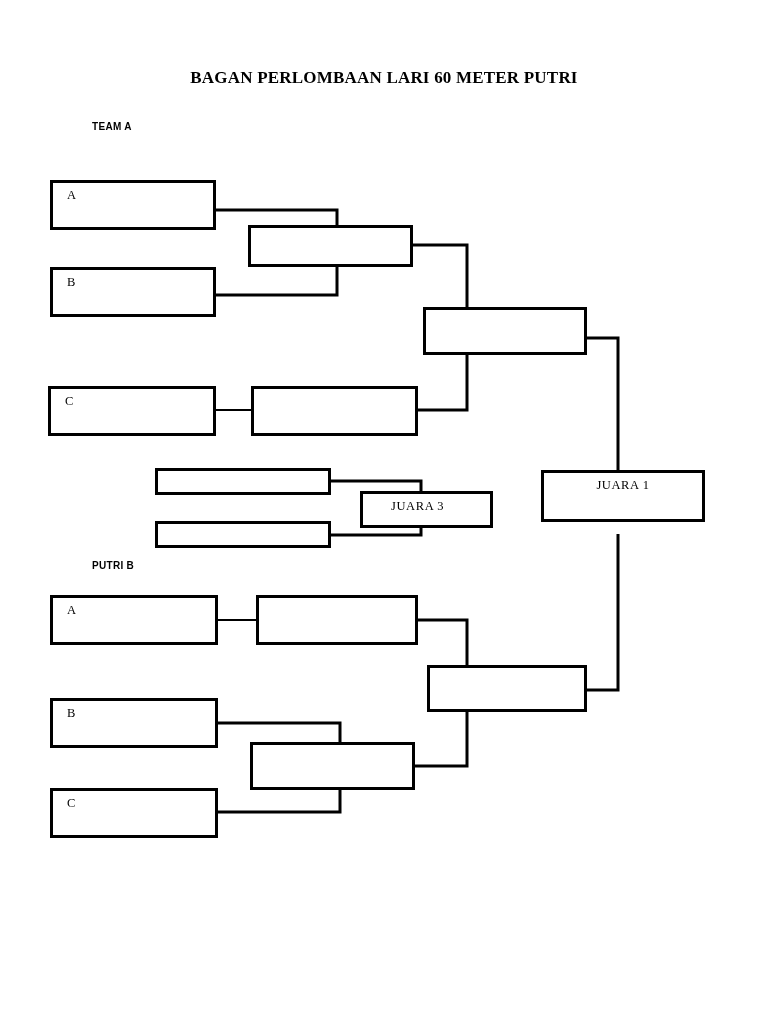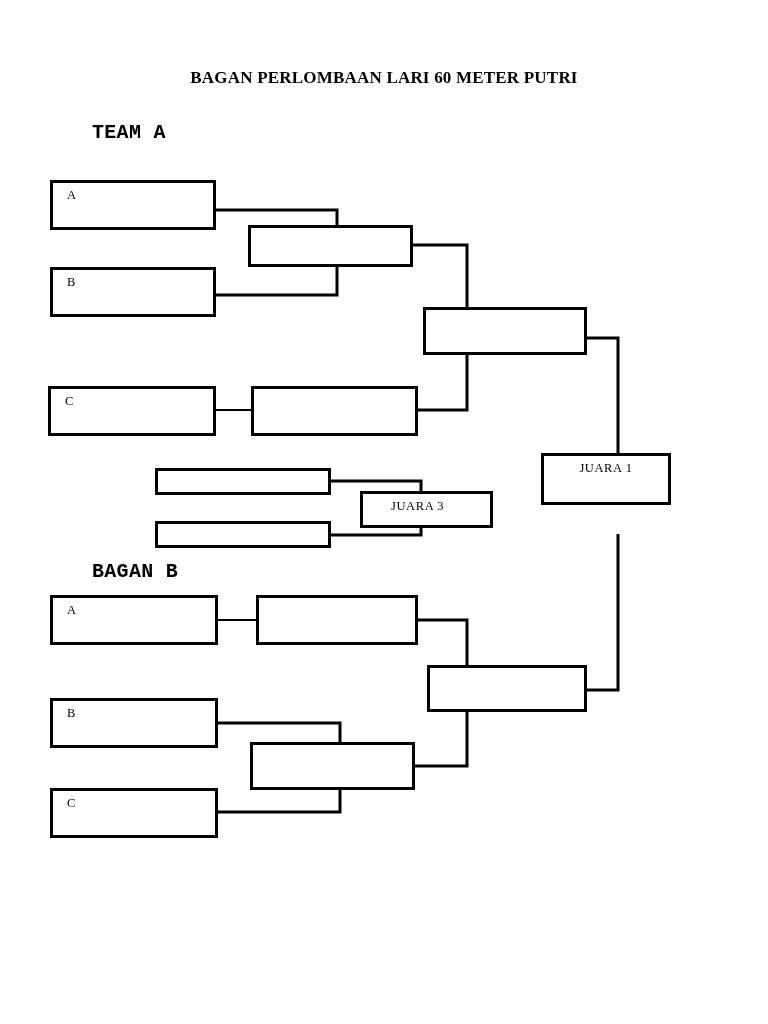--- a/index.html
+++ b/index.html
@@ -30,23 +30,23 @@
     width: 768px;
     text-align: center;
     font-family: "Liberation Serif", serif;
     font-weight: bold;
     font-size: 17px;
     letter-spacing: 0.2px;
     white-space: nowrap;
   }
   .team-label {
     position: absolute;
-    font-family: Liberation Mono, monospace;
+    font-family: Liberation Sans, sans-serif;
     font-weight: bold;
-    font-size: 20px;
+    font-size: 10px;
     letter-spacing: 0.3px;
     white-space: nowrap;
   }
   #team-a-label { left: 92px; top: 121px; }
   #team-b-label { left: 92px; top: 560px; }
 
   .node-box {
     position: absolute;
     box-sizing: border-box;
     background: #ffffff;
@@ -98,21 +98,21 @@
 </style>
 </head>
 <body>
 
 <div id="bracket-root">
 
   <div class="page-title">BAGAN PERLOMBAAN LARI 60 METER PUTRI</div>
 
   <div class="team-label" id="team-a-label">TEAM A</div>
 
-  <div class="team-label" id="team-b-label">BAGAN B</div>
+  <div class="team-label" id="team-b-label">PUTRI B</div>
 
   <svg class="connector-layer" viewBox="0 0 768 1024" width="768" height="1024">
 
     <path class="conn" d="M 215 210 L 337 210 L 337 227"></path>
 
     <path class="conn" d="M 215 295 L 337 295 L 337 266"></path>
 
     <path class="conn" d="M 412 245 L 467 245 L 467 308"></path>
 
     <path class="conn light" d="M 215 410 L 251 410"></path>
@@ -165,21 +165,21 @@
   <div class="node-box" style="left:155px; top:468px; width:176px; height:27px;">
   </div>
 
   <div class="node-box" style="left:155px; top:521px; width:176px; height:27px;">
   </div>
 
   <div class="node-box" style="left:360px; top:491px; width:133px; height:37px;">
     <span class="title-label shift-right">JUARA 3</span>
   </div>
 
-  <div class="node-box" style="left:541px; top:453px; width:130px; height:52px;">
+  <div class="node-box" style="left:541px; top:470px; width:164px; height:52px;">
     <span class="title-label">JUARA 1</span>
   </div>
 
   <div class="node-box" style="left:50px; top:595px; width:168px; height:50px;">
     <span class="slot-label">A</span>
   </div>
 
   <div class="node-box" style="left:256px; top:595px; width:162px; height:50px;">
     <span class="slot-label"></span>
   </div>

